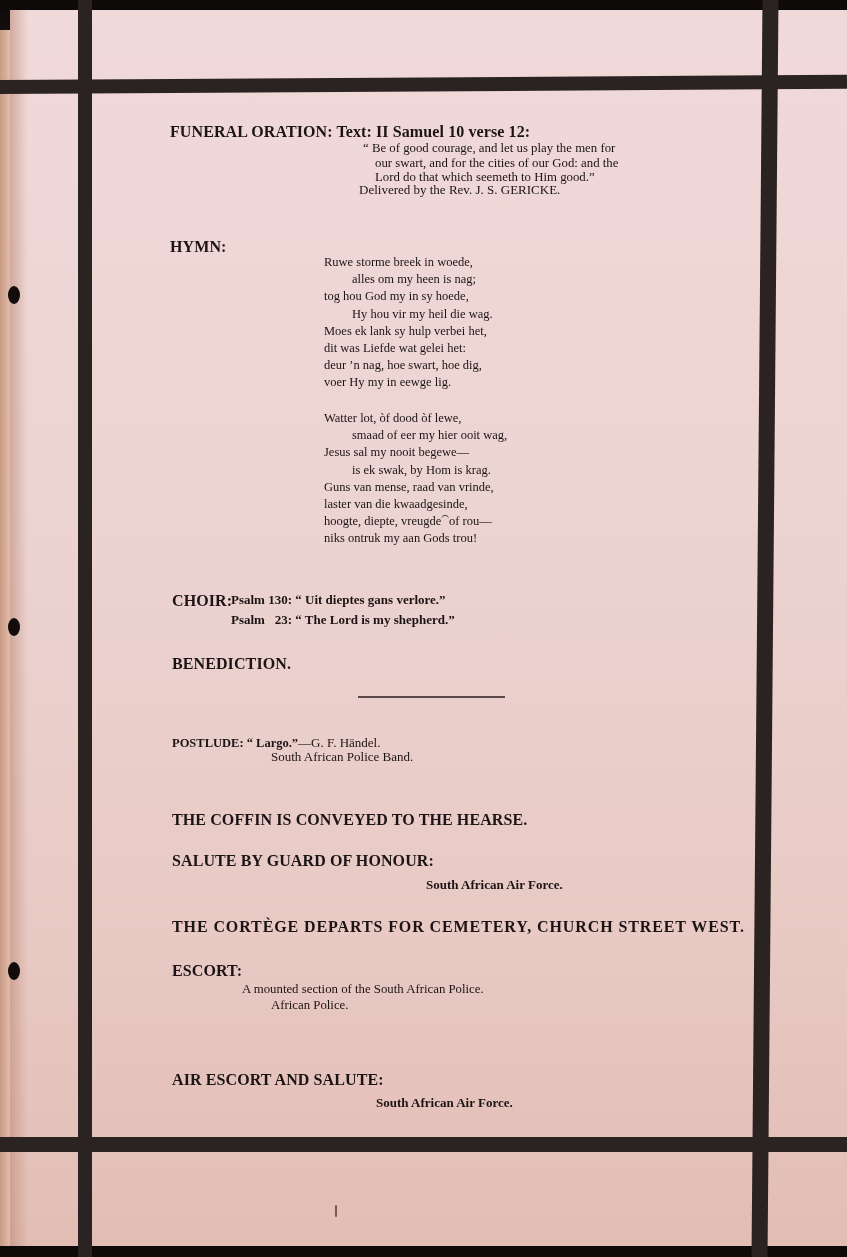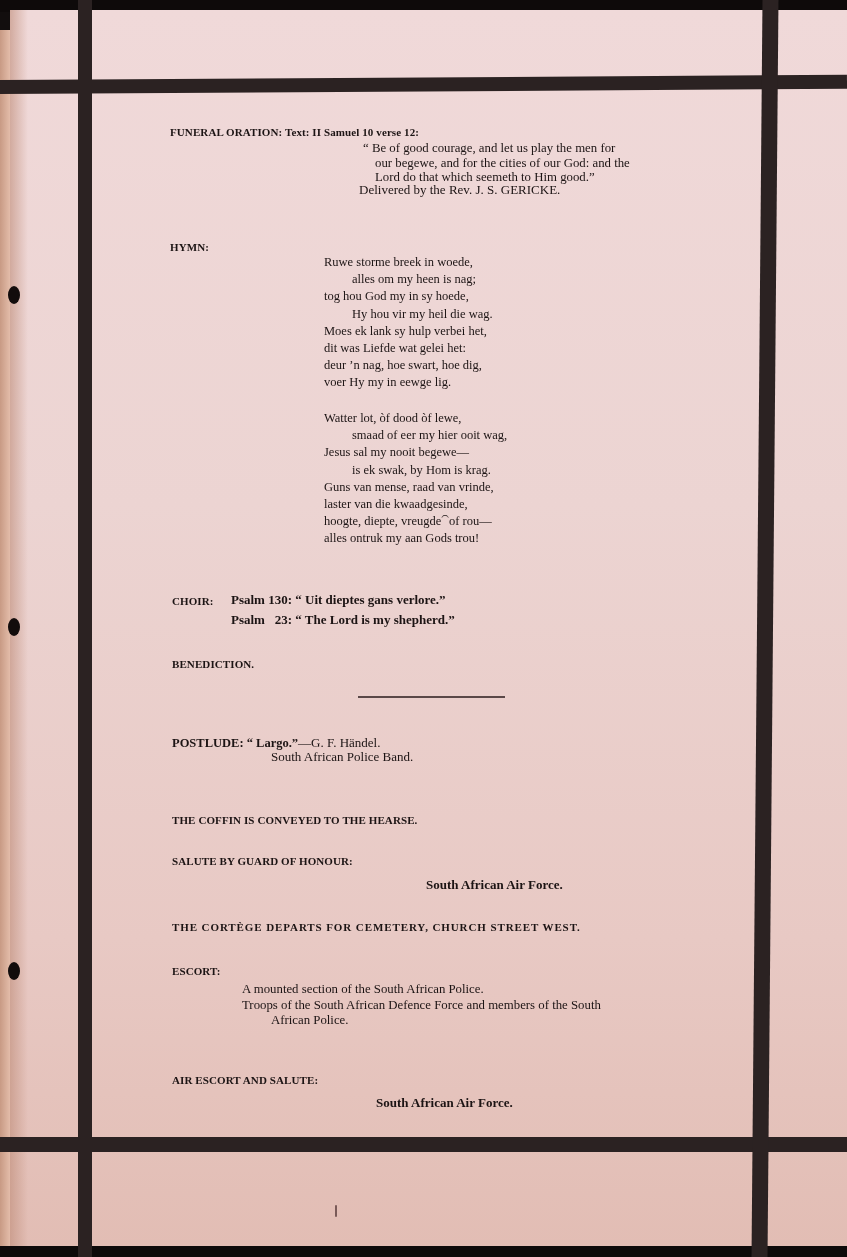--- a/index.html
+++ b/index.html
@@ -26,21 +26,21 @@
   .rule.h-bot { left:0; top:1137px; width:847px; height:15px; }
   .rule.v-left { left:78px; top:0; width:14px; height:1257px; }
   .rule.v-right { left:757px; top:0; width:16px; height:1257px; transform:rotate(0.5deg); }
   .top-dark { position:absolute; left:0; top:0; width:847px; height:12px; background:#0e0a0a; }
   .bot-dark { position:absolute; left:0; top:1246px; width:847px; height:11px; background:#0e0a0a; }
   .hole { position:absolute; width:12px; height:18px; border-radius:50%; background:#120c0c; left:8px; }
 
   .content { position:absolute; left:0; top:0; width:847px; height:1257px; }
   .t { position:absolute; white-space:nowrap; font-size:13px; line-height:16px; }
   .b { font-weight:bold; }
-  .caps { font-weight:bold; font-size:11px; letter-spacing:0.1px;text-align:right; }
+  .caps { font-weight:bold; font-size:16px; letter-spacing:0.1px;text-align:right; }
   .verse { position:absolute; font-size:12.5px; line-height:17.2px; }
   .verse div { white-space:nowrap; }
   .ind { padding-left:28px; }
   .divider { position:absolute; left:358px; top:696px; width:147px; height:1.5px; background:#5a4848; }
   .smudge { position:absolute; left:335px; top:1205px; width:2px; height:12px; background:#7a5a58; border-radius:1px; }
 </style>
 </head>
 <body>
 
 <div class="top-dark"></div>
@@ -56,21 +56,21 @@
 
 <div class="hole" style="top:286px"></div>
 <div class="hole" style="top:618px"></div>
 <div class="hole" style="top:962px"></div>
 
 <div class="content">
 
   <div class="t caps" style="left:170px;top:124px">FUNERAL ORATION: Text: II Samuel 10 verse 12:</div>
   <div class="verse" style="left:363px;top:141px;font-size:12.8px;line-height:14.5px">
     <div>“ Be of good courage, and let us play the men for</div>
-    <div style="padding-left:12px">our begewe, and for the cities of our God: and the</div>
+    <div style="padding-left:12px">our swart, and for the cities of our God: and the</div>
     <div style="padding-left:12px">Lord do that which seemeth to Him good.”</div>
   </div>
   <div class="t" style="left:359px;top:182px">Delivered by the Rev. J. S. GERICKE.</div>
 
   <div class="t caps" style="left:170px;top:239px">HYMN:</div>
   <div class="verse" style="left:324px;top:254px">
     <div>Ruwe storme breek in woede,</div>
     <div class="ind">alles om my heen is nag;</div>
     <div>tog hou God my in sy hoede,</div>
     <div class="ind">Hy hou vir my heil die wag.</div>
@@ -80,21 +80,21 @@
     <div>voer Hy my in eewge lig.</div>
   </div>
   <div class="verse" style="left:324px;top:410px">
     <div>Watter lot, òf dood òf lewe,</div>
     <div class="ind">smaad of eer my hier ooit wag,</div>
     <div>Jesus sal my nooit begewe—</div>
     <div class="ind">is ek swak, by Hom is krag.</div>
     <div>Guns van mense, raad van vrinde,</div>
     <div>laster van die kwaadgesinde,</div>
     <div>hoogte, diepte, vreugde⁀of rou—</div>
-    <div>alles ontruk my aan Gods trou!</div>
+    <div>niks ontruk my aan Gods trou!</div>
   </div>
 
   <div class="t caps" style="left:172px;top:593px">CHOIR:</div>
   <div class="t" style="left:231px;top:592px"><span style="font-weight:bold">Psalm 130: “ Uit dieptes gans verlore.”</span></div>
   <div class="t" style="left:231px;top:612px;white-space:pre"><span style="font-weight:bold">Psalm   23: “ The Lord is my shepherd.”</span></div>
 
   <div class="t caps" style="left:172px;top:656px">BENEDICTION.</div>
 
   <div class="divider"></div>
 
@@ -106,21 +106,20 @@
   <div class="t caps" style="left:172px;top:812px">THE COFFIN IS CONVEYED TO THE HEARSE.</div>
 
   <div class="t caps" style="left:172px;top:853px">SALUTE BY GUARD OF HONOUR:</div>
   <div class="t b" style="left:426px;top:877px">South African Air Force.</div>
 
   <div class="t caps" style="left:172px;top:919px;letter-spacing:0.9px">THE CORTÈGE DEPARTS FOR CEMETERY, CHURCH STREET WEST.</div>
 
   <div class="t caps" style="left:172px;top:963px">ESCORT:</div>
   <div class="verse" style="left:242px;top:982px;font-size:12.8px;line-height:15.5px">
     <div>A mounted section of the South African Police.</div>
-    <div>Troops of the South African Defence Force and members of the South</div>
     <div style="padding-left:29px">African Police.</div>
   </div>
 
   <div class="t caps" style="left:172px;top:1072px">AIR ESCORT AND SALUTE:</div>
   <div class="t b" style="left:376px;top:1095px">South African Air Force.</div>
 
   <div class="smudge"></div>
 </div>
 
 </body></html>

